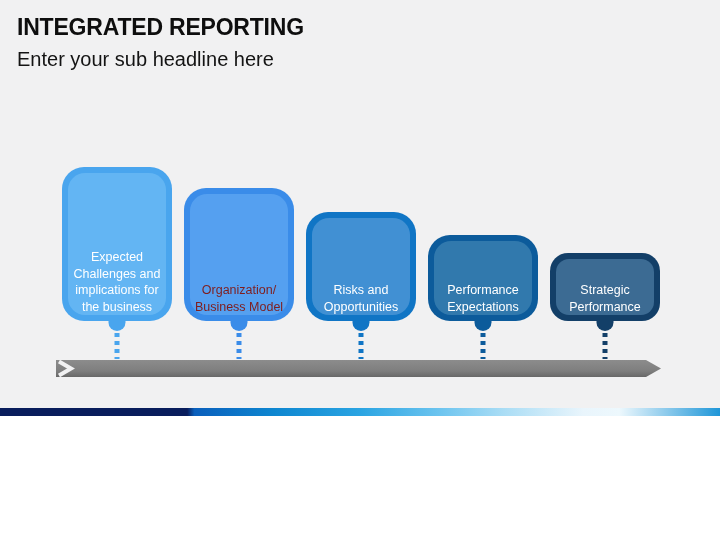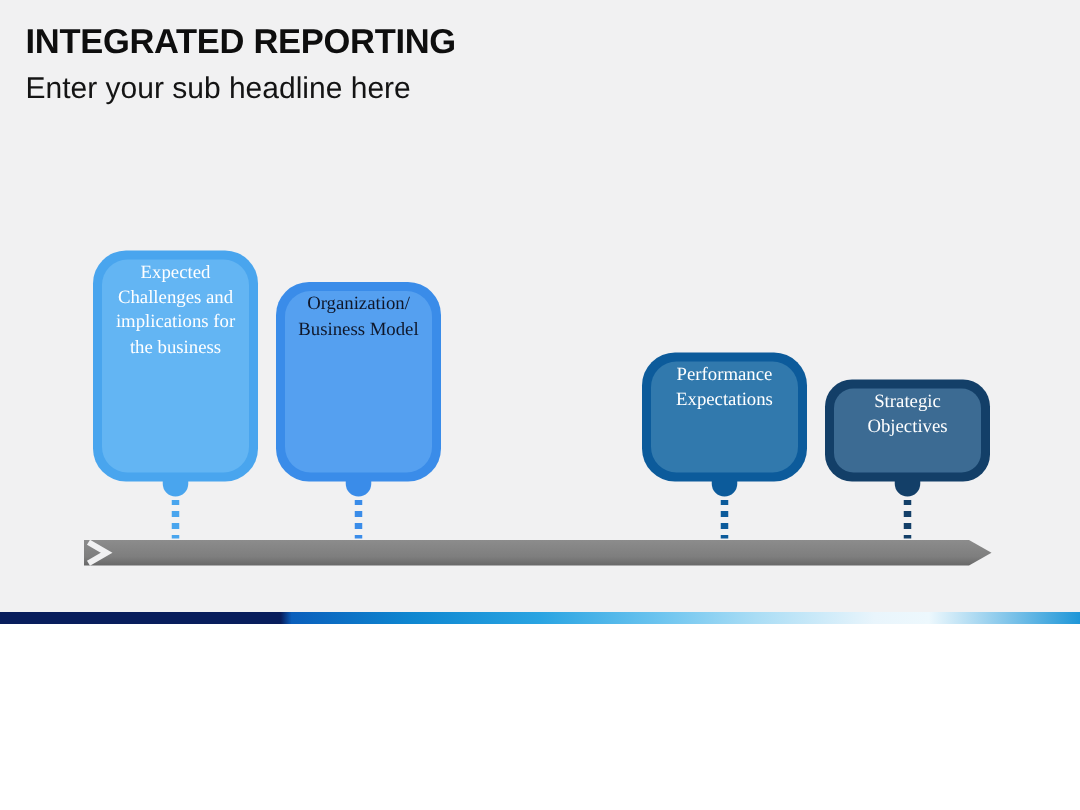--- a/index.html
+++ b/index.html
@@ -29,21 +29,21 @@
     position:absolute;inset:0;
     background:var(--outer);
     border-radius:22px;
     padding:6px;box-sizing:border-box;
   }
   .s5 .box-outer{border-radius:18px;}
   .box-inner{
     width:100%;height:100%;
     background:var(--inner);
     border-radius:17px;
-    display:flex;align-items:flex-start;justify-content:center;font-family:Liberation Serif, serif;
+    display:flex;align-items:flex-end;justify-content:center;
   }
   .s5 .box-inner{border-radius:13px;}
   .label{
     color:#FFFFFF;
     font-size:12.5px;line-height:1.32;
     text-align:center;white-space:pre-line;
     padding:0 4px;
   }
   .nub{
     position:absolute;left:50%;top:100%;
@@ -97,45 +97,55 @@
 the business</div>
       </div>
     </div>
     <div class="nub"></div>
     <div class="dots"></div>
   </div>
 
   <div class="step s2" style="--outer: #3A8CE9; --inner: #55A0F0;">
     <div class="box-outer">
       <div class="box-inner">
-        <div class="label" style="color: #0f172a;">Organization/
+        <div class="label" style="color: #7f1d1d;">Organization/
 Business Model</div>
       </div>
     </div>
     <div class="nub"></div>
     <div class="dots"></div>
   </div>
 
+  <div class="step s3" style="--outer: #1075C5; --inner: #4190D3;">
+    <div class="box-outer">
+      <div class="box-inner">
+        <div class="label" style="color: rgb(255, 255, 255);">Risks and
+Opportunities</div>
+      </div>
+    </div>
+    <div class="nub"></div>
+    <div class="dots"></div>
+  </div>
 
   <div class="step s4" style="--outer: #0C5B9B; --inner: #3179AD;">
     <div class="box-outer">
       <div class="box-inner">
         <div class="label" style="color: rgb(255, 255, 255);">Performance
 Expectations</div>
       </div>
     </div>
     <div class="nub"></div>
     <div class="dots"></div>
   </div>
 
   <div class="step s5" style="--outer: #133F68; --inner: #3C6B93;">
     <div class="box-outer">
       <div class="box-inner">
         <div class="label" style="color: rgb(255, 255, 255);">Strategic
-Objectives</div>
+Performance</div>
       </div>
     </div>
     <div class="nub"></div>
     <div class="dots"></div>
   </div>
 
   <div class="footer-bar" style="background: linear-gradient(90deg, rgb(8, 29, 92) 0%, rgb(8, 29, 92) 26%, rgb(10, 95, 188) 27%, rgb(14, 134, 208) 38%, rgb(42, 164, 226) 50%, rgb(108, 196, 239) 61%, rgb(170, 221, 245) 70%, rgb(233, 245, 252) 81%, rgb(237, 248, 253) 86%, rgb(30, 150, 216) 100%);"></div>
 
 </div>
 

